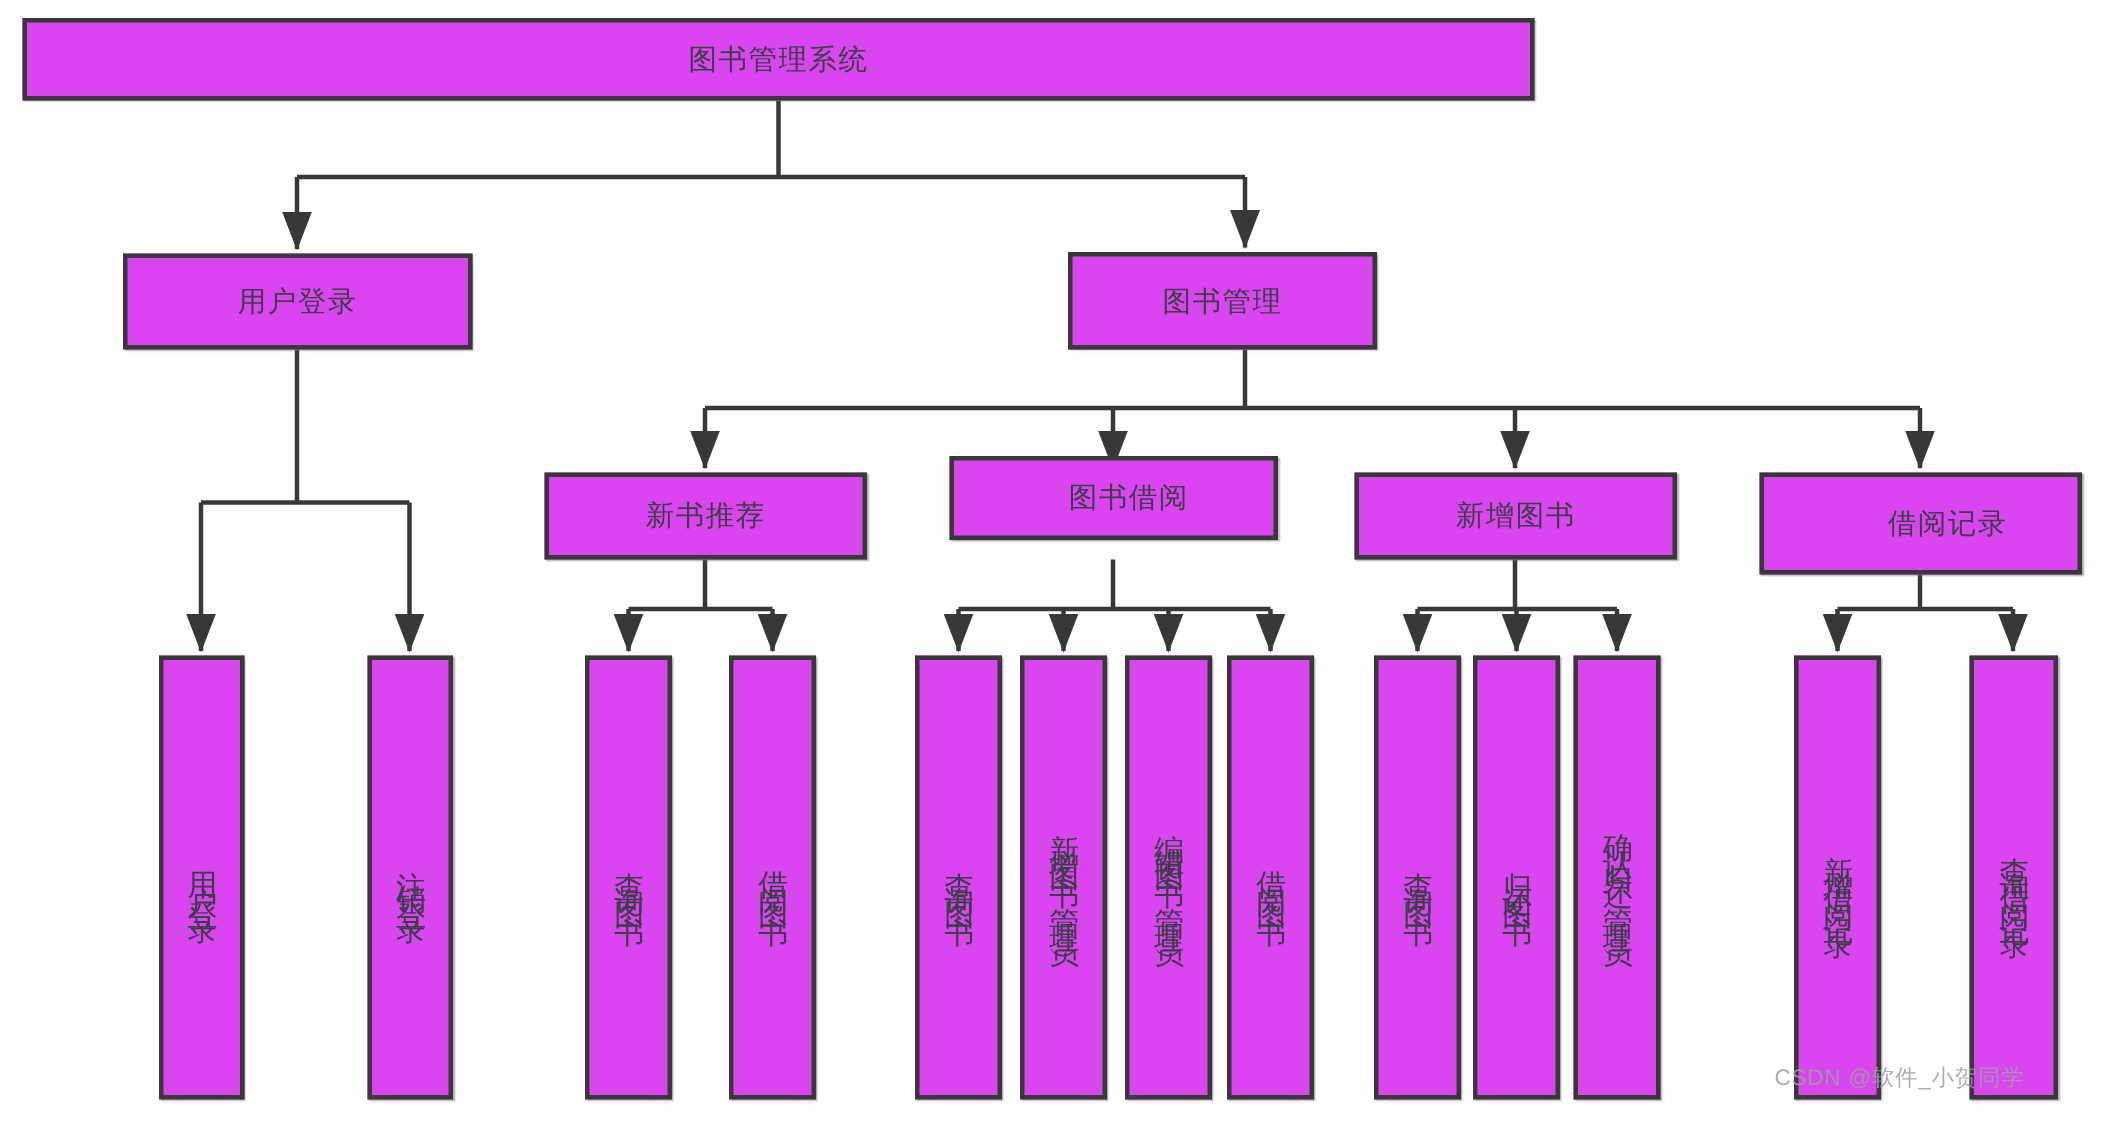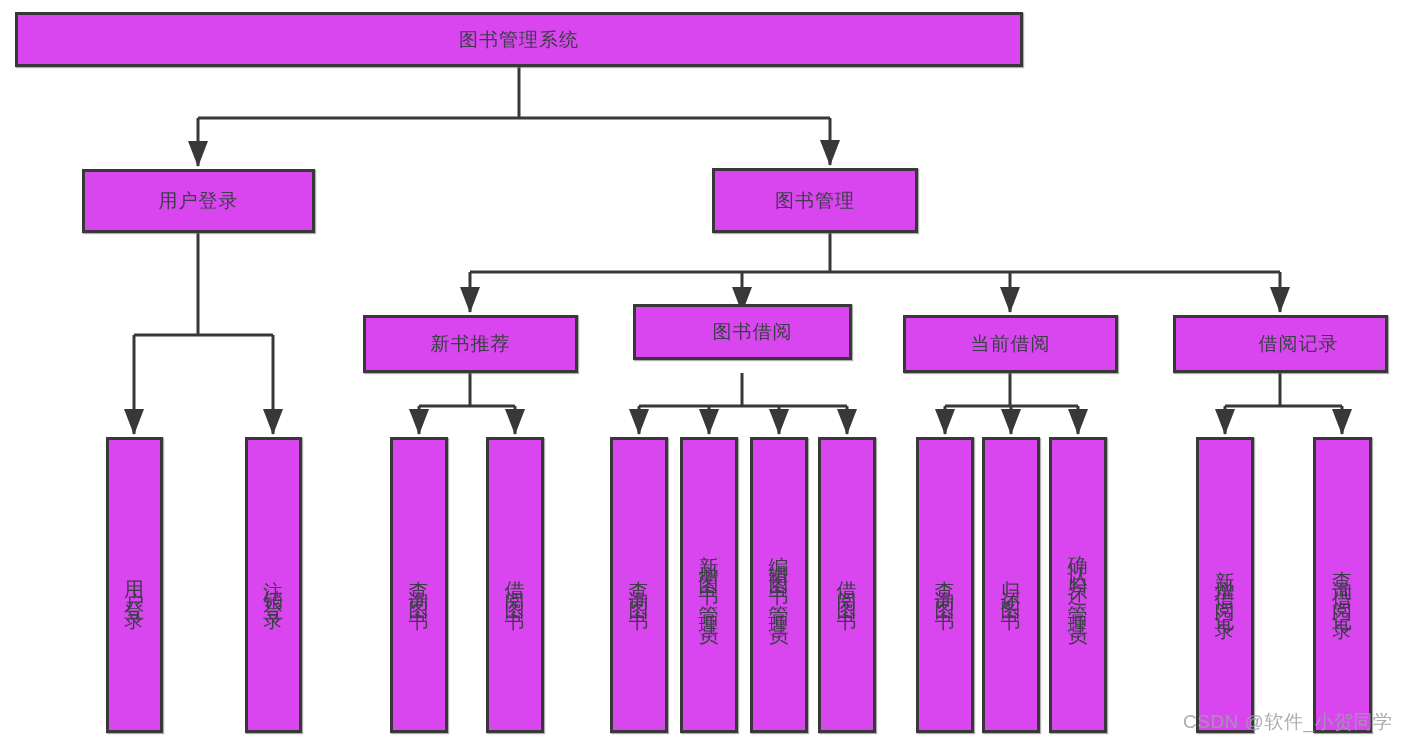--- a/index.html
+++ b/index.html
@@ -16,21 +16,21 @@
     box-shadow:1px 1px 1px rgba(110,110,110,0.55);
     box-sizing:border-box; z-index:2;
   }
   .vlabel {
     writing-mode:vertical-rl; text-orientation:mixed;
     font-size:20px; letter-spacing:10px; line-height:1;
     color:#3a3e45; white-space:nowrap;
   }
   .watermark {
     position:absolute; left:1183px; top:709px; z-index:5;
-    font-size:19px; color:#9aa0a6; opacity:0.85;
+    font-size:15px; color:#9aa0a6; opacity:0.85;
     letter-spacing:0.5px; white-space:nowrap;
   }
 </style>
 </head>
 <body>
 
 <div class="stage">
 
   <svg class="wires" width="1405" height="747" viewBox="0 0 1405 747" fill="none" stroke="#383838" stroke-width="3">
     <defs>
@@ -91,23 +91,23 @@
     <span>图书管理</span>
   </div>
 
   <div class="box" style="left:363px; top:315px; width:215px; height:58px;">
     <span>新书推荐</span>
   </div>
   <div class="box" style="left:633px; top:304px; width:219px; height:56px;padding-left:20px;">
     <span>图书借阅</span>
   </div>
   <div class="box" style="left:903px; top:315px; width:215px; height:58px;">
-    <span>当前借阅</span>
+    <span>新增图书</span>
   </div>
-  <div class="box" style="left:1173px; top:315px; width:215px; height:58px;padding-left:36px;">
+  <div class="box" style="left:1173px; top:315px; width:215px; height:68px;padding-left:36px;">
     <span>借阅记录</span>
   </div>
 
   <div class="box" style="left:106px; top:437px; width:57px; height:296px;">
     <span class="vlabel">用户登录</span>
   </div>
   <div class="box" style="left:245px; top:437px; width:57px; height:296px;">
     <span class="vlabel">注销登录</span>
   </div>
 

